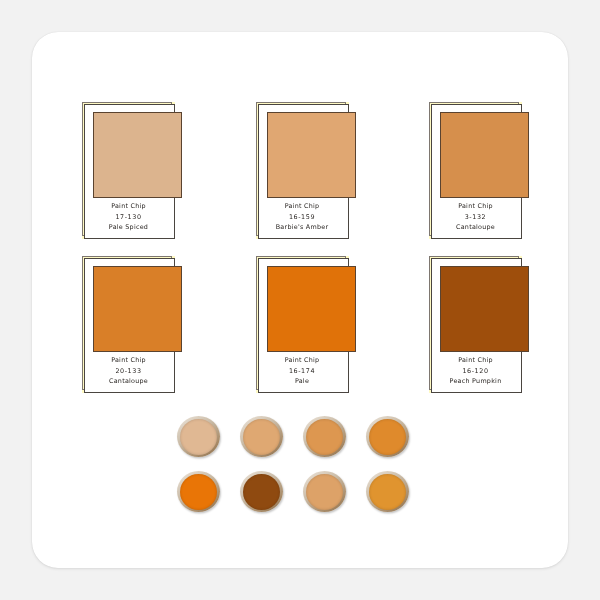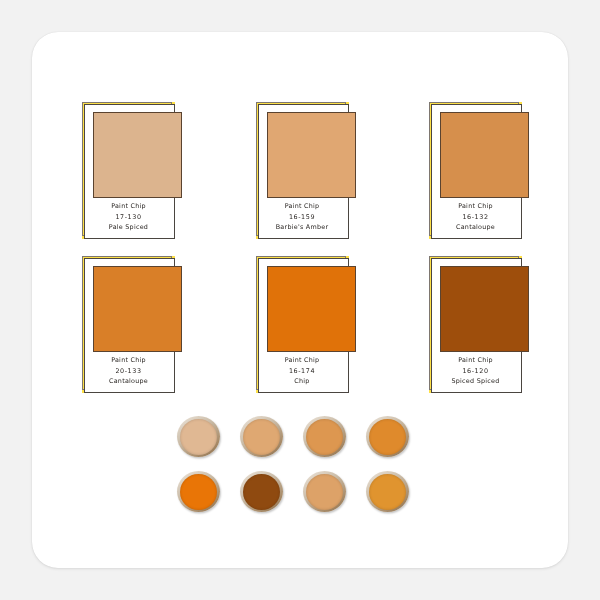--- a/index.html
+++ b/index.html
@@ -34,21 +34,21 @@
   }
   .chip-row {
     display: flex;
     justify-content: space-between;
     margin-bottom: 17px;
   }
   .chip-card {
     position: relative;
     width: 93px;
     height: 137px;
-    background: #fde047;
+    background: #fef9c3;
     box-sizing: border-box;
   }
   .chip-card .frame-outer {
     position: absolute;
     left: 2px;
     top: 2px;
     right: 0px;
     bottom: 0px;
     border: 1.6px solid #4a4540;
     background: #fff;
@@ -155,21 +155,21 @@
           <div class="line">Barbie's Amber</div>
         </div>
       </div>
 
       <div class="chip-card">
         <div class="frame-skew"></div>
         <div class="frame-outer"></div>
         <div class="swatch" style="background-color: rgb(214, 143, 76);"></div>
         <div class="chip-text">
           <div class="line">Paint Chip</div>
-          <div class="line code">16-132</div>
+          <div class="line code">3-132</div>
           <div class="line">Cantaloupe</div>
         </div>
       </div>
 
     </div>
 
     <div class="chip-row">
 
       <div class="chip-card">
         <div class="frame-skew"></div>
@@ -182,32 +182,32 @@
         </div>
       </div>
 
       <div class="chip-card">
         <div class="frame-skew"></div>
         <div class="frame-outer"></div>
         <div class="swatch" style="background-color: rgb(224, 114, 9);"></div>
         <div class="chip-text">
           <div class="line">Paint Chip</div>
           <div class="line code">16-174</div>
-          <div class="line">Chip</div>
+          <div class="line">Pale</div>
         </div>
       </div>
 
       <div class="chip-card">
         <div class="frame-skew"></div>
         <div class="frame-outer"></div>
         <div class="swatch" style="background-color: rgb(158, 78, 12);"></div>
         <div class="chip-text">
           <div class="line">Paint Chip</div>
           <div class="line code">16-120</div>
-          <div class="line">Spiced Spiced</div>
+          <div class="line">Peach Pumpkin</div>
         </div>
       </div>
 
     </div>
 
   </div>
 
   <div class="dot-grid">
 
     <div class="dot-row">

